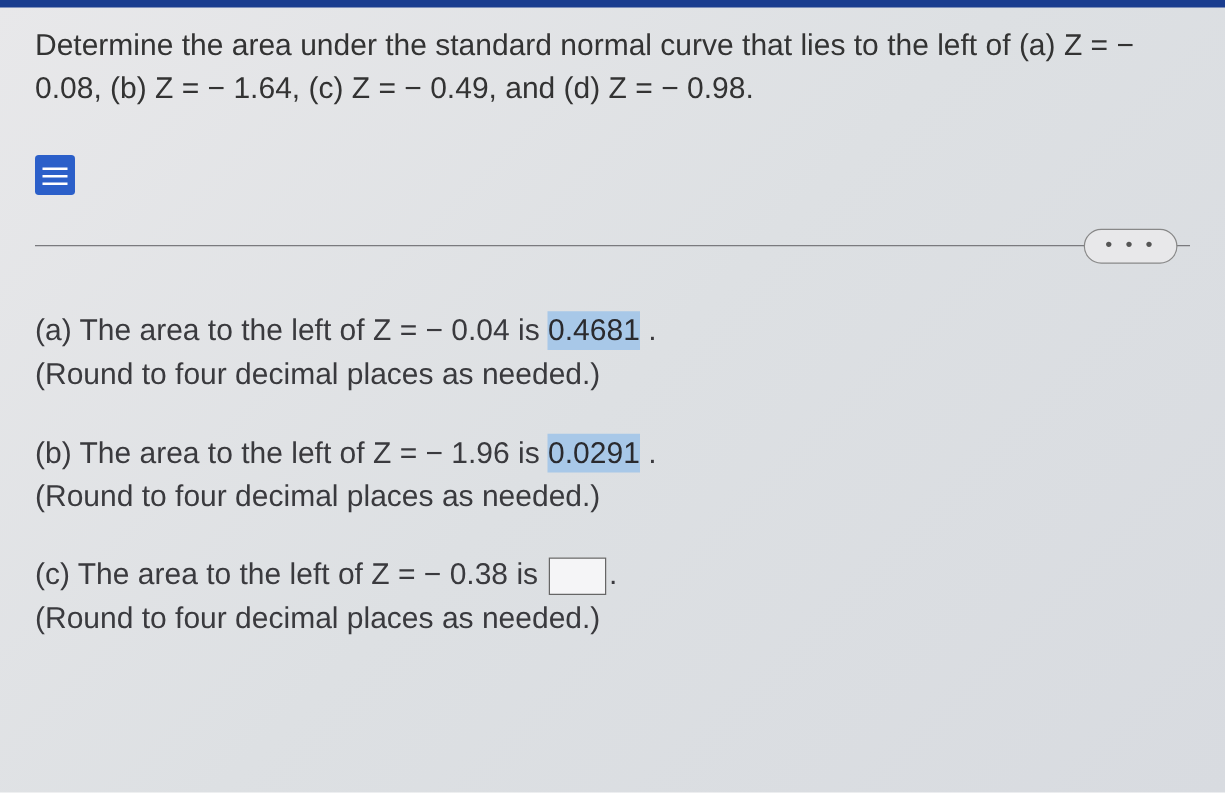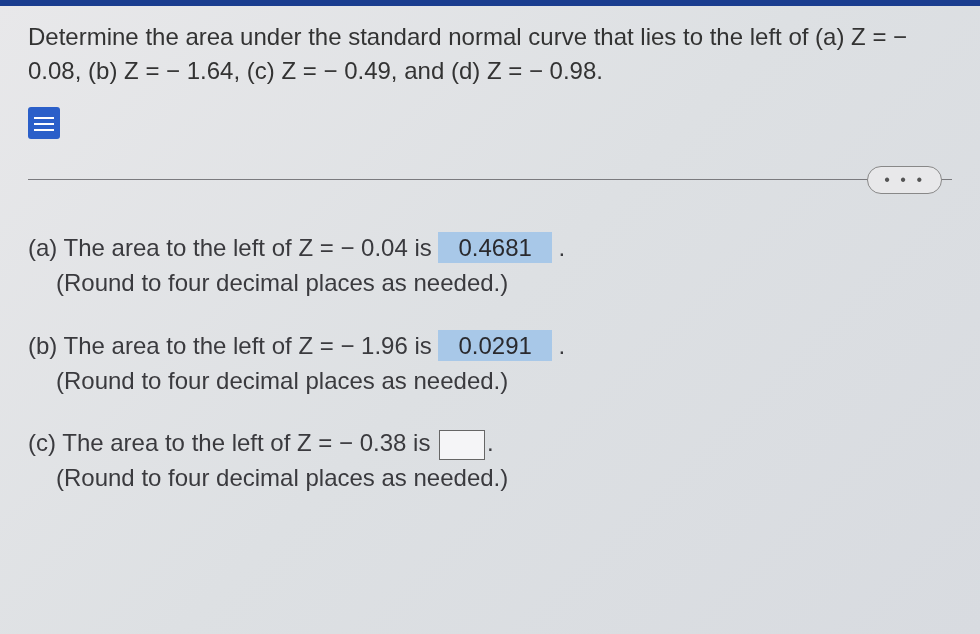--- a/index.html
+++ b/index.html
@@ -22,21 +22,21 @@
       content: "";
       position: absolute;
       top: 0;
       left: 0;
       right: 0;
       height: 6px;
       background: #1a3d8f;
     }
     .question-text {
       line-height: 1.4;
-      margin-bottom: 20px;
+      margin-bottom: 37px;
       color: #333;
     }
     .icon-row {
       display: flex;
       align-items: center;
       gap: 14px;
       margin-bottom: 30px;
     }
     .table-icon {
       width: 32px;
@@ -92,35 +92,34 @@
       letter-spacing: 3px;
       cursor: pointer;
     }
     .answer-block {
       margin-bottom: 28px;
       line-height: 1.45;
       color: #3a3a3e;
     }
     .answer-value {
       background: #a8c8e8;
-      padding: 2px 20px;
+      padding: 2px 0;
       color: #2a2a2e;
     }
     .input-box {
       display: inline-block;
       width: 46px;
       height: 30px;
       border: 1.5px solid #666;
       background: #f5f5f7;
       vertical-align: middle;
       margin: 0 2px;
     }
     .hint {
       color: #3a3a3e;
-      margin-left: 28px;
     }
   </style>
 </head>
 <body>
 
 <div class="question-text">Determine the area under the standard normal curve that lies to the left of (a) Z = − 0.08, (b) Z = − 1.64, (c) Z = − 0.49, and (d) Z = − 0.98.</div>
 
 <div class="icon-row">
   <div class="table-icon">
       <div class="line3"></div>

